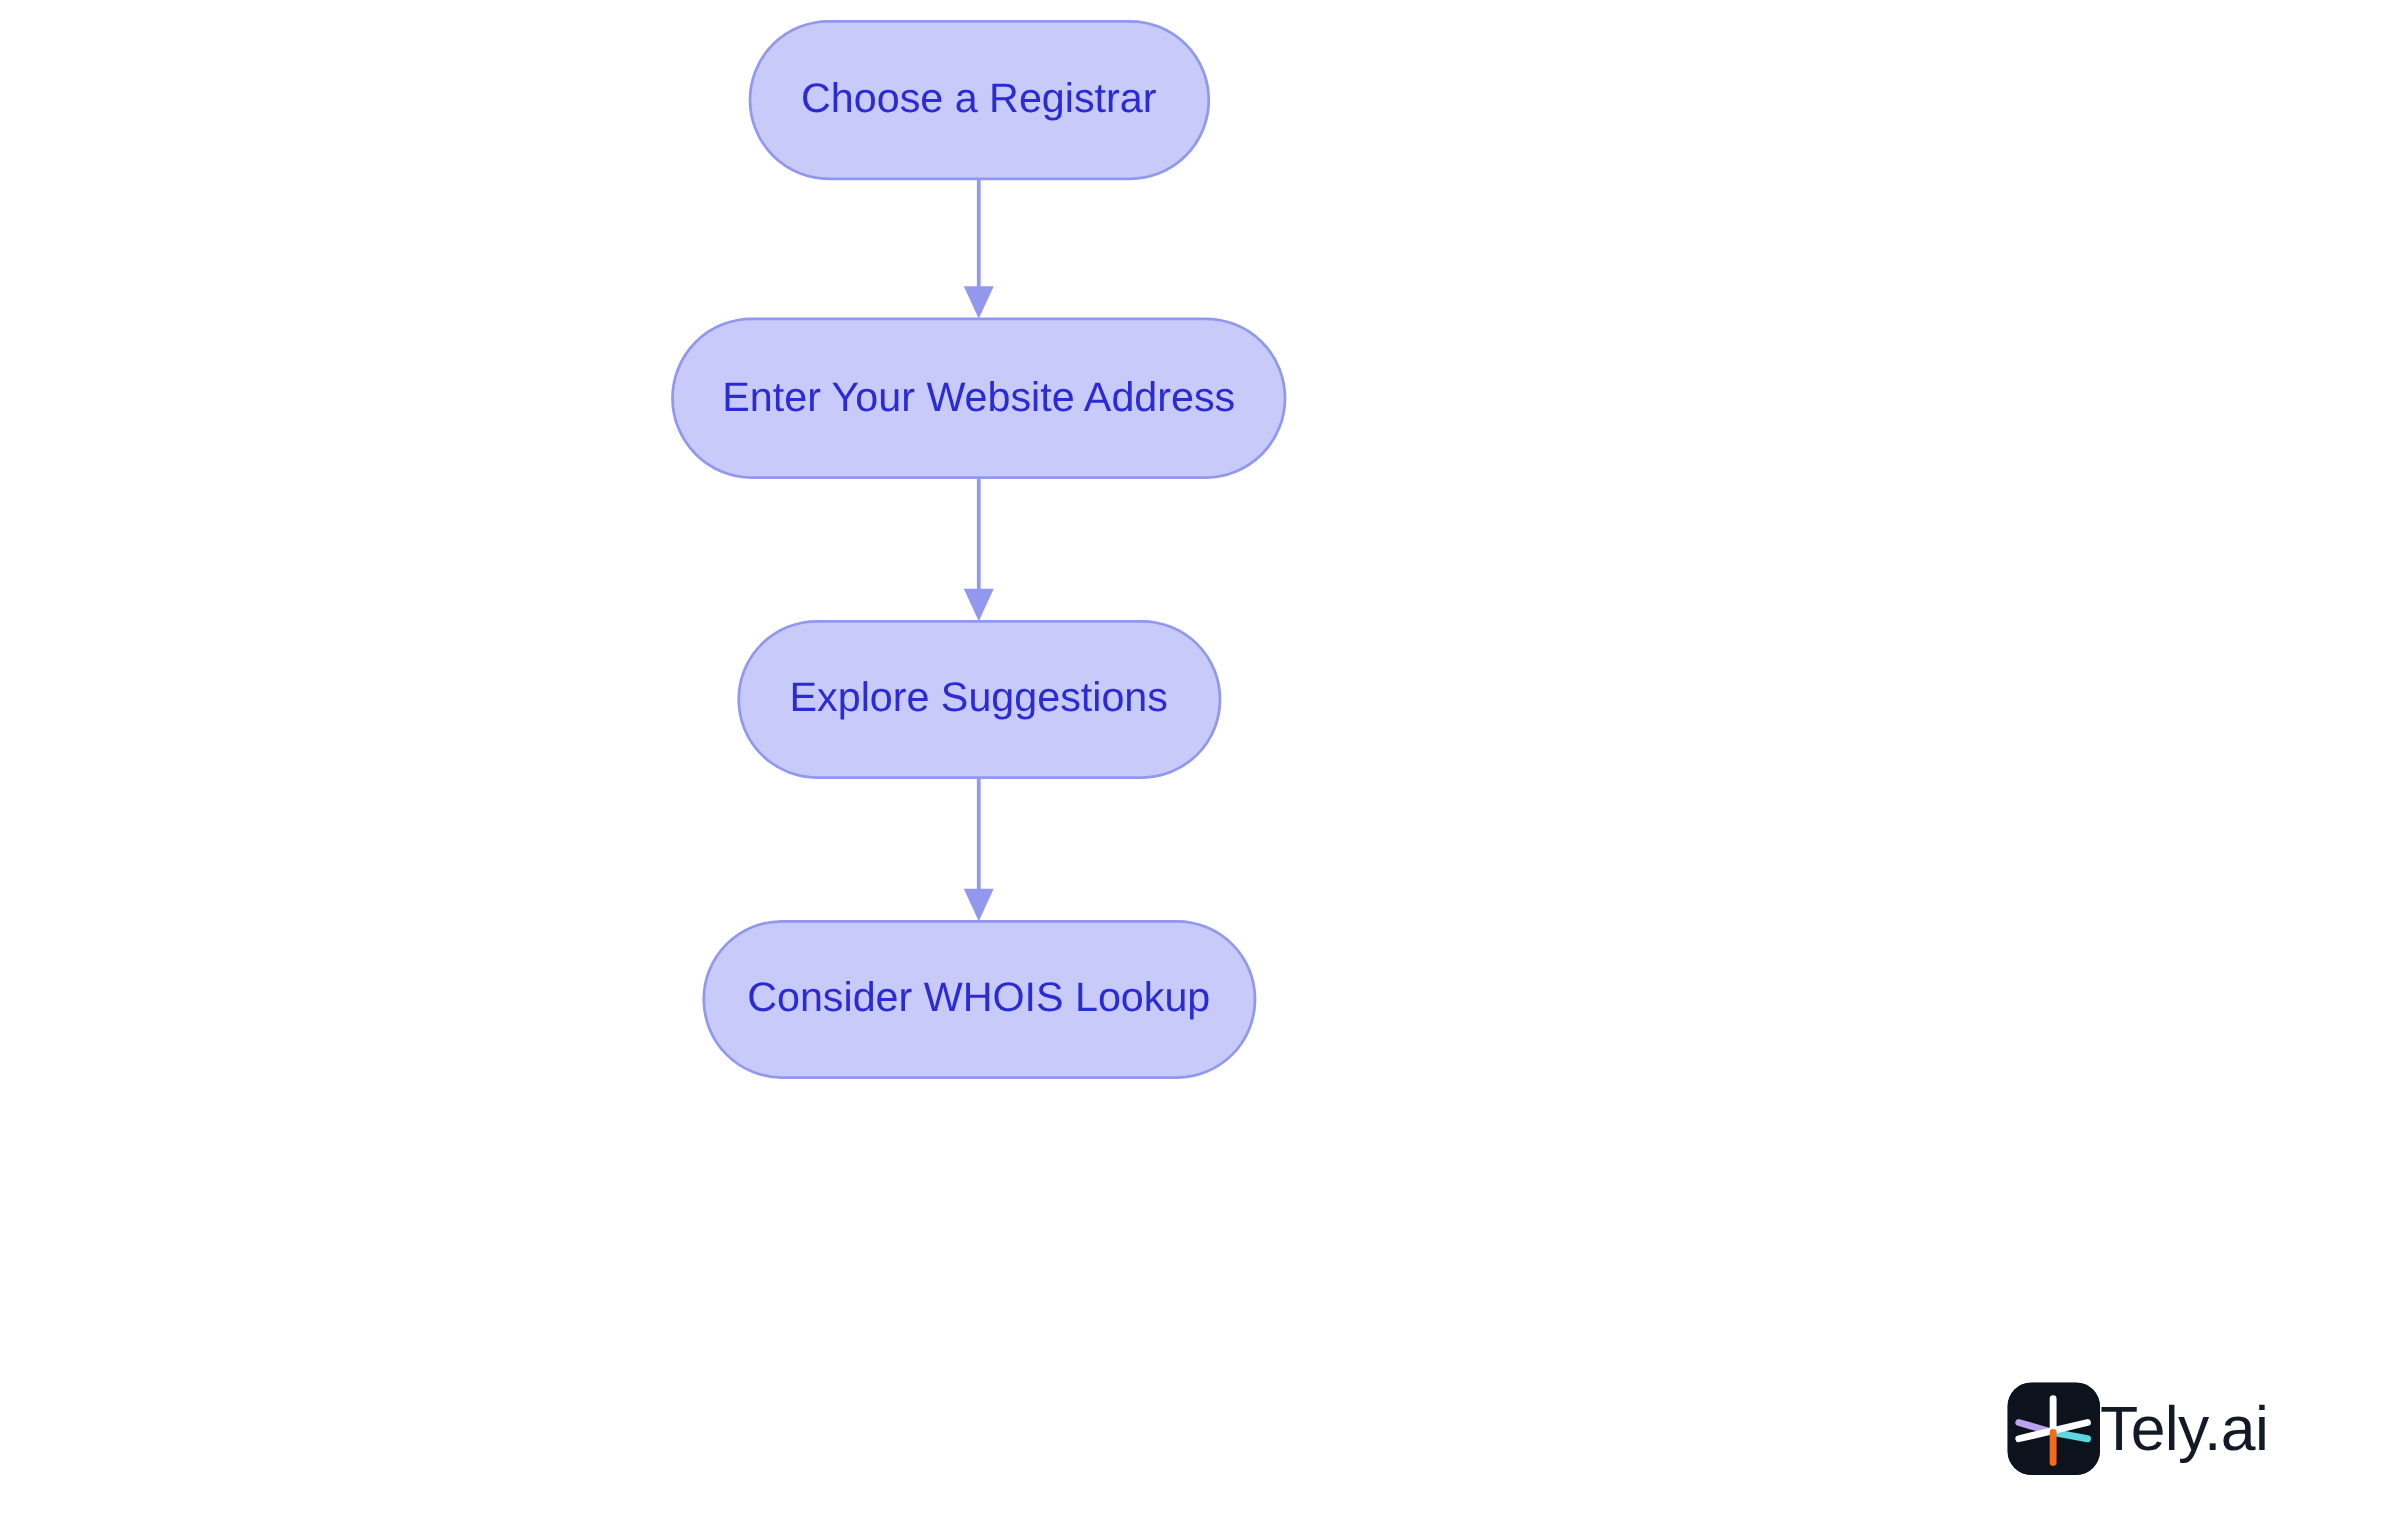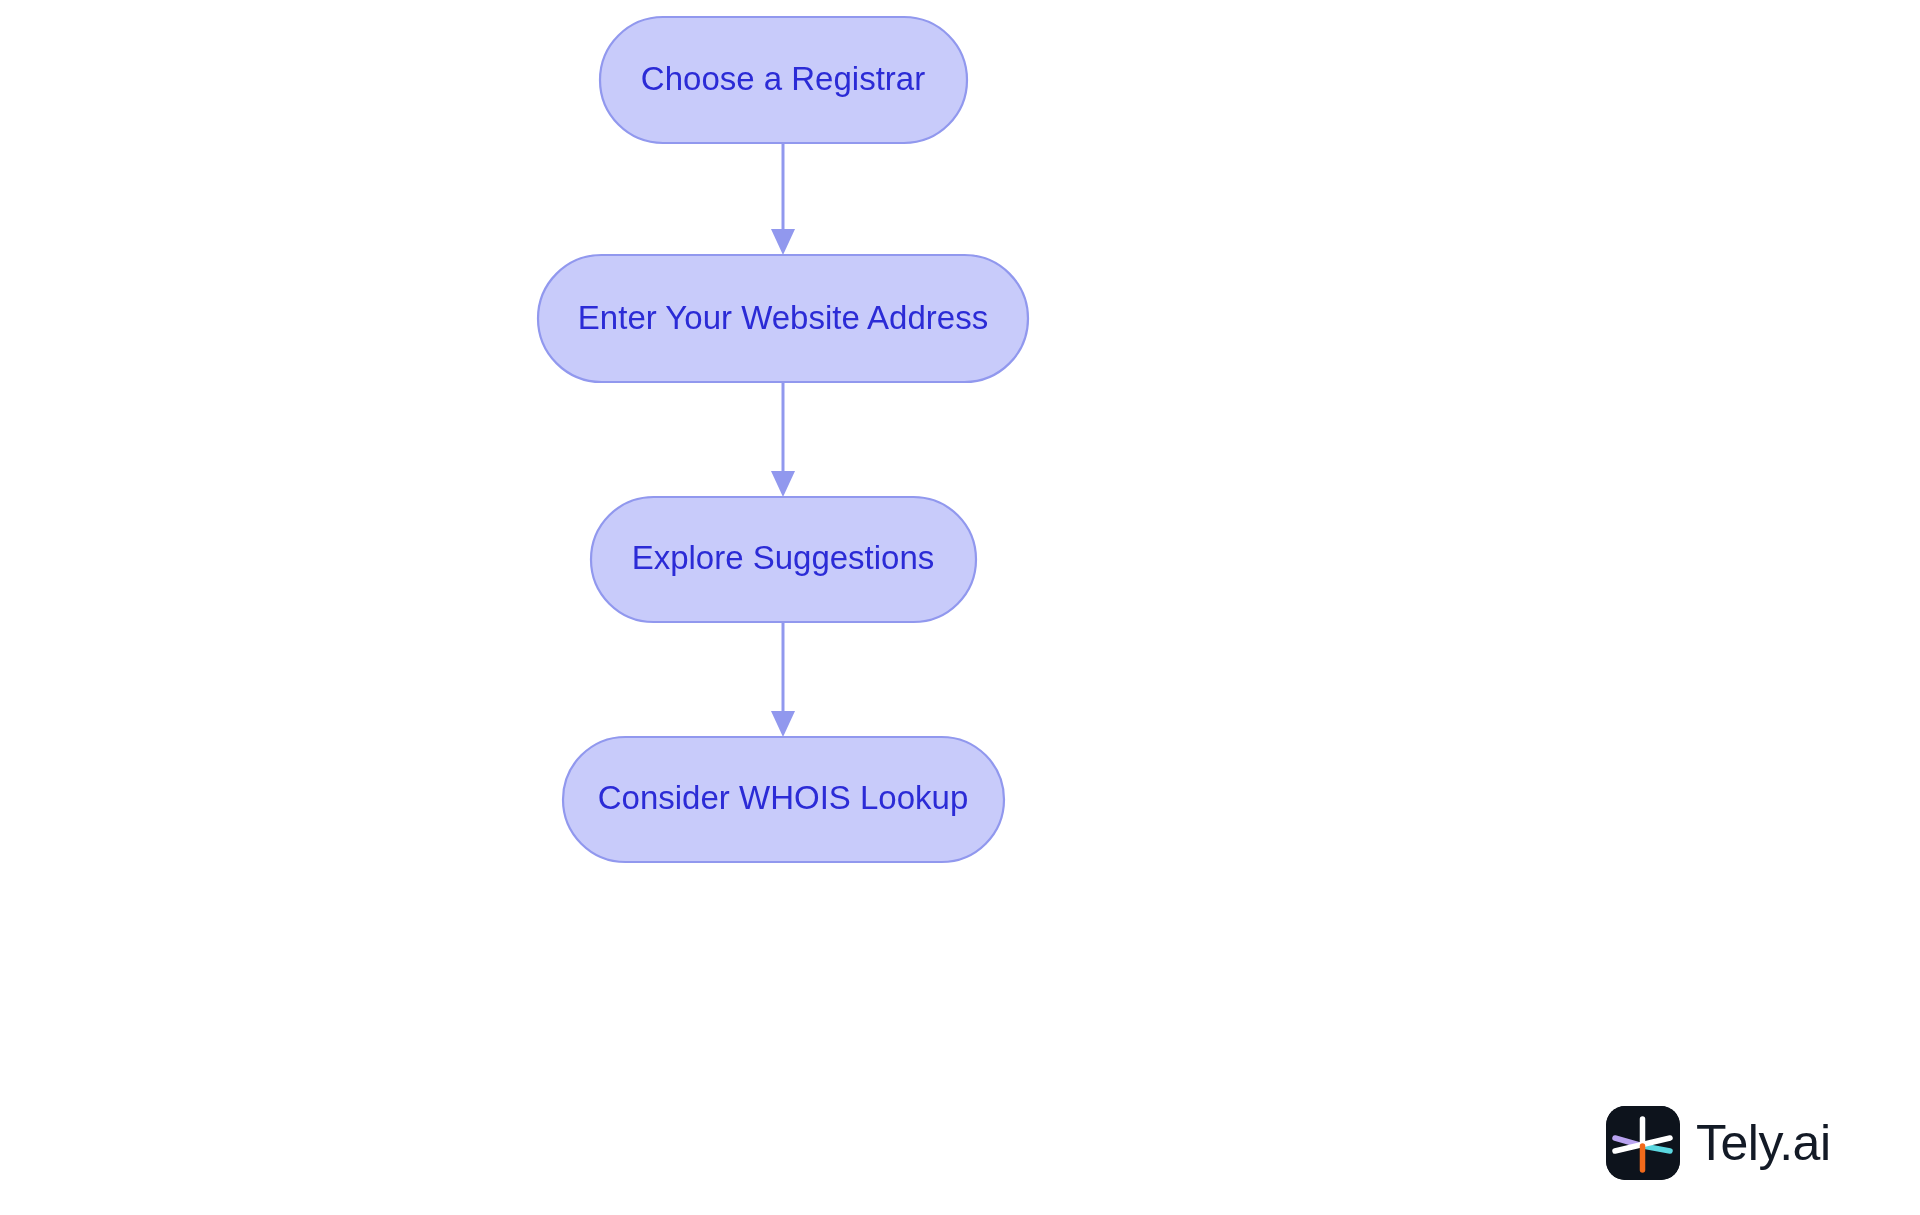--- a/index.html
+++ b/index.html
@@ -48,21 +48,20 @@
     stroke: none;
   }
 
   
   #logo {
     position: absolute;
     left: 1606px;
     top: 1106px;
     display: flex;
     align-items: center;
-    gap: 16px;
   }
   #logo-mark {
     width: 74px;
     height: 74px;
     border-radius: 19px;
     background: #0d131c;
     position: relative;
     overflow: hidden;
     flex: 0 0 auto;
   }

